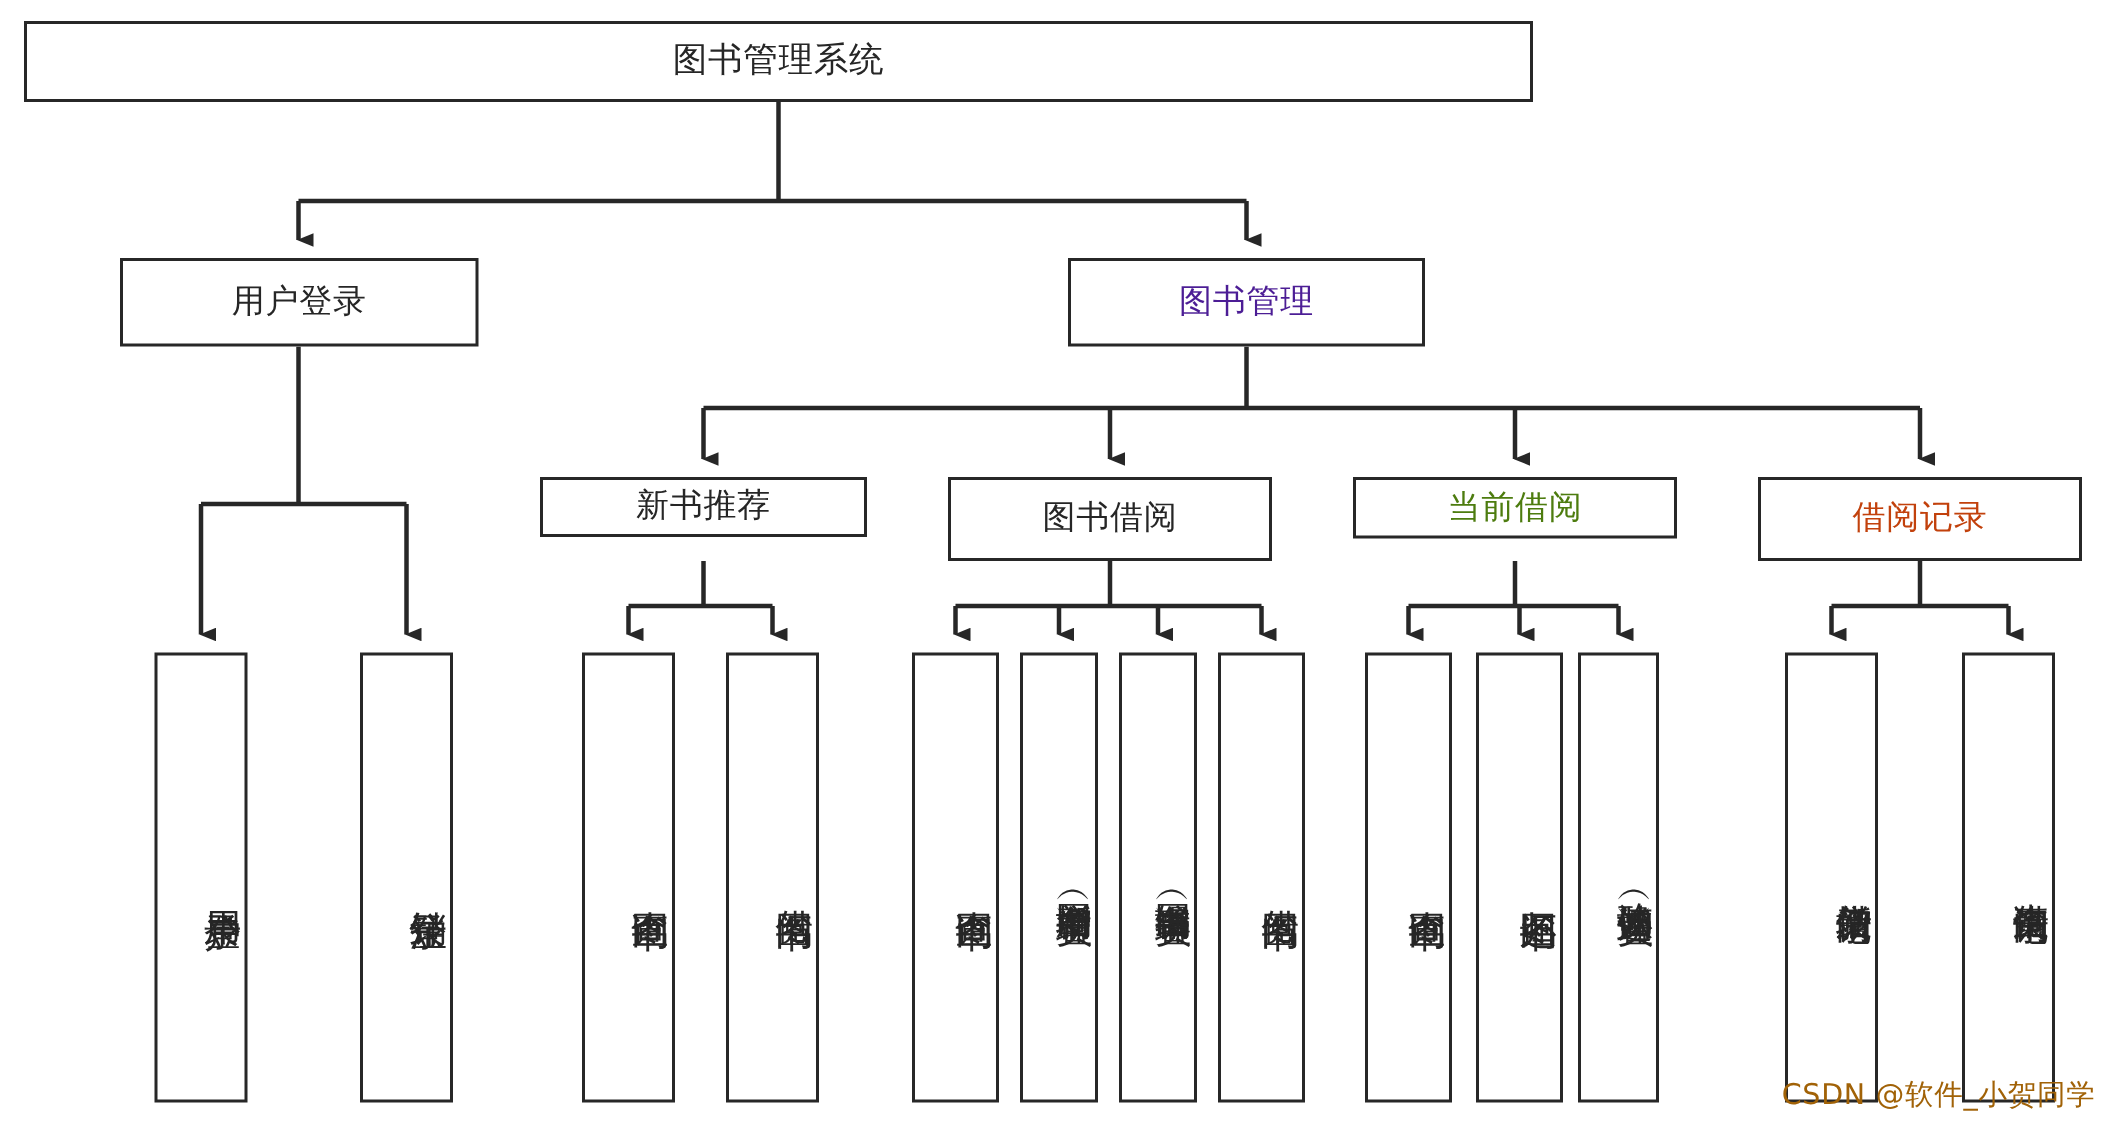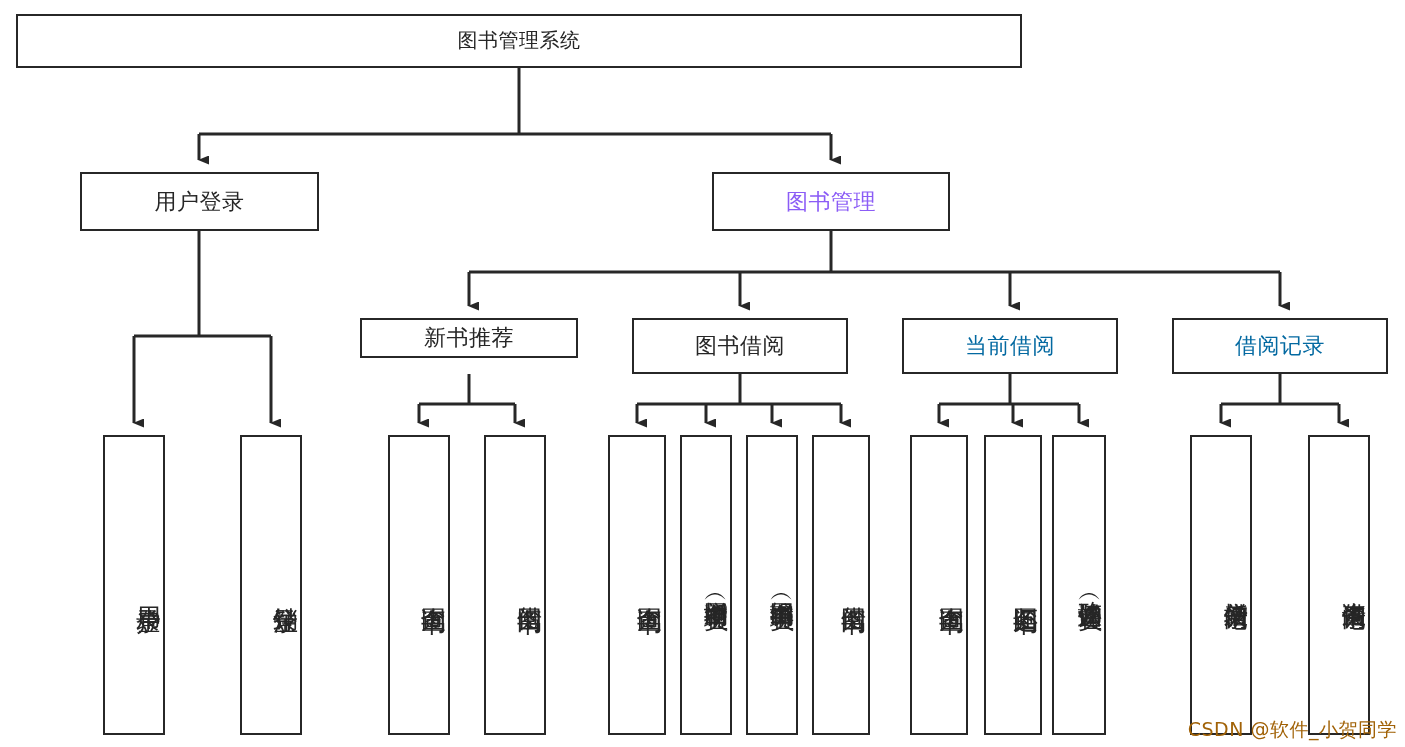--- a/index.html
+++ b/index.html
@@ -37,21 +37,21 @@
     justify-content: center;
     text-align: center;
     line-height: 1.18;
   }
   .node-h {
     font-size: 22px;
     letter-spacing: 0.5px;
     padding: 0 6px;
   }
   .node-root {
-    font-size: 20px;
+    font-size: 23px;
   }
   .node-v {
     writing-mode: vertical-rl;
     text-orientation: upright;
     font-size: 25px;
     letter-spacing: 1px;
     align-items: flex-start;
     justify-content: center;
     padding-top: 14px;
     padding-bottom: 6px;
@@ -131,34 +131,34 @@
     </g>
   </svg>
 
   <div class="node node-h node-root" id="node-root" style="left: 16px; top: 14px; width: 1006px; height: 54px; border-color: rgb(39, 39, 39); background: rgb(255, 255, 255); color: rgb(38, 38, 38);">
     <span class="node-label">图书管理系统</span>
   </div>
 
   <div class="node node-h" id="node-l2-0" style="left: 80px; top: 172px; width: 239px; height: 59px; border-color: rgb(39, 39, 39); background: rgb(255, 255, 255); color: rgb(38, 38, 38);">
     <span class="node-label">用户登录</span>
   </div>
-  <div class="node node-h" id="node-l2-1" style="left: 712px; top: 172px; width: 238px; height: 59px; border-color: rgb(39, 39, 39); background: rgb(255, 255, 255); color: #8b5cf6;">
+  <div class="node node-h" id="node-l2-1" style="left: 712px; top: 172px; width: 238px; height: 59px; border-color: rgb(39, 39, 39); background: rgb(255, 255, 255); color: #4c1d95;">
     <span class="node-label">图书管理</span>
   </div>
 
   <div class="node node-h" id="node-l3-0" style="left: 360px; top: 318px; width: 218px; height: 40px; border-color: rgb(39, 39, 39); background: rgb(255, 255, 255); color: rgb(38, 38, 38);">
     <span class="node-label">新书推荐</span>
   </div>
   <div class="node node-h" id="node-l3-1" style="left: 632px; top: 318px; width: 216px; height: 56px; border-color: rgb(39, 39, 39); background: rgb(255, 255, 255); color: rgb(38, 38, 38);">
     <span class="node-label">图书借阅</span>
   </div>
-  <div class="node node-h" id="node-l3-2" style="left: 902px; top: 318px; width: 216px; height: 56px; border-color: rgb(39, 39, 39); background: rgb(255, 255, 255); color: #0369a1; text-align: right;">
+  <div class="node node-h" id="node-l3-2" style="left: 902px; top: 318px; width: 216px; height: 41px; border-color: rgb(39, 39, 39); background: rgb(255, 255, 255); color: #4d7c0f; text-align: right;">
     <span class="node-label">当前借阅</span>
   </div>
-  <div class="node node-h" id="node-l3-3" style="left: 1172px; top: 318px; width: 216px; height: 56px; border-color: rgb(39, 39, 39); background: rgb(255, 255, 255); color: #0369a1;">
+  <div class="node node-h" id="node-l3-3" style="left: 1172px; top: 318px; width: 216px; height: 56px; border-color: rgb(39, 39, 39); background: rgb(255, 255, 255); color: #c2410c;">
     <span class="node-label">借阅记录</span>
   </div>
 
   <div class="node node-v" id="node-leaf-0" style="left: 103px; top: 435px; width: 62px; height: 300px; border-color: rgb(39, 39, 39); background: rgb(255, 255, 255); color: rgb(38, 38, 38);">
     <span class="node-label">用户登录</span>
   </div>
   <div class="node node-v" id="node-leaf-1" style="left: 240px; top: 435px; width: 62px; height: 300px; border-color: rgb(39, 39, 39); background: rgb(255, 255, 255); color: rgb(38, 38, 38);">
     <span class="node-label">注销登录</span>
   </div>
   <div class="node node-v" id="node-leaf-2" style="left: 388px; top: 435px; width: 62px; height: 300px; border-color: rgb(39, 39, 39); background: rgb(255, 255, 255); color: rgb(38, 38, 38);">

